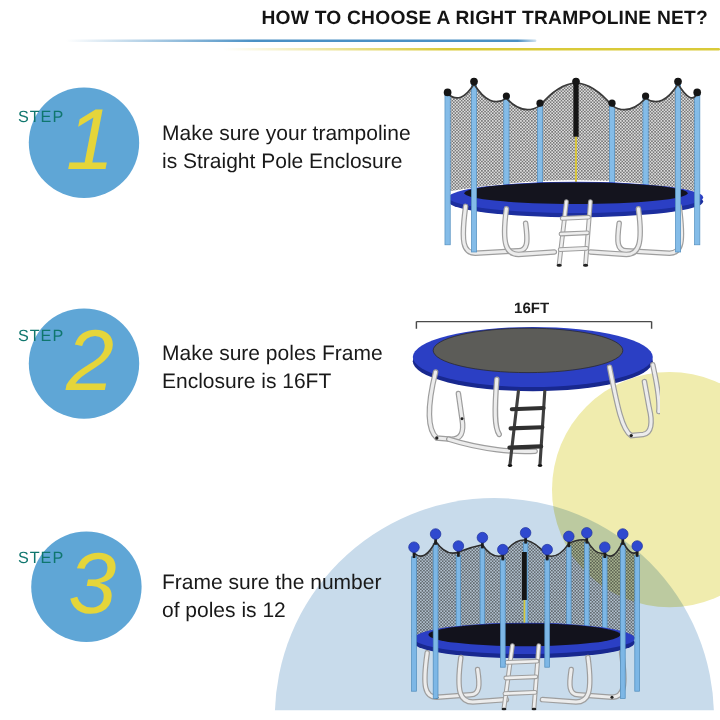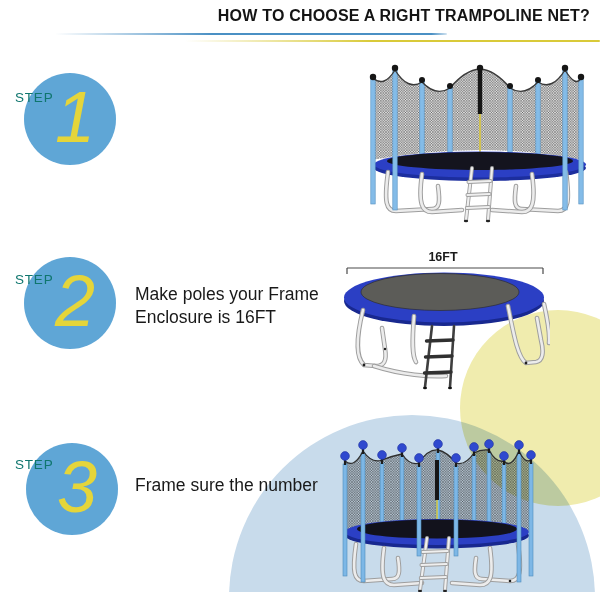--- a/index.html
+++ b/index.html
@@ -47,20 +47,24 @@
   <div class="bg-circle bg-blue"></div>
   <div class="bg-circle bg-yellow"></div>
 
   <div class="title">HOW TO CHOOSE A RIGHT TRAMPOLINE NET?</div>
   <div class="rule rule-blue"></div>
   <div class="rule rule-yellow"></div>
 
   <div class="step-label" style="top:90px;">STEP</div>
   <div class="step-circle" style="left:24px;top:73px;">
     <span class="step-number">1</span>
+  </div>
+  <div class="step-text" style="top:100px;">
+    <div>Make sure your trampoline</div>
+    <div>is Straight Pole Enclosure</div>
   </div>
 
   <svg class="illu" style="left:360px;top:54px;" width="234" height="176" viewBox="0 0 234 176">
     <defs>
       <pattern id="netA" width="2.6" height="2.6" patternUnits="userSpaceOnUse">
         <rect width="2.6" height="2.6" fill="rgba(70,70,70,0.18)"></rect>
         <path d="M0,0 L2.6,2.6 M2.6,0 L0,2.6" stroke="rgba(25,25,25,0.75)" stroke-width="0.45"></path>
       </pattern>
     </defs>
     <g>
@@ -117,21 +121,21 @@
       <circle cx="205" cy="14" r="3.2" fill="#161616"></circle>
         <circle cx="221" cy="23" r="3.2" fill="#161616"></circle>
     </g>
   </svg>
 
   <div class="step-label" style="top:272px;">STEP</div>
   <div class="step-circle" style="left:24px;top:257px;">
     <span class="step-number">2</span>
   </div>
   <div class="step-text" style="top:283px;">
-    <div>Make poles your Frame</div>
+    <div>Make sure poles Frame</div>
     <div>Enclosure is 16FT</div>
   </div>
 
   <svg class="illu" style="left:330px;top:244px;" width="220" height="152" viewBox="0 0 220 152">
     <g>
       <path d="M17,24 L17,30 M17,24 L213,24 M213,24 L213,30" fill="none" stroke="#4a4a4a" stroke-width="1.2"></path>
       <text x="113" y="17" text-anchor="middle" font-size="12.5" font-weight="600" fill="#1b1b1b">16FT</text>
     </g>
     <g>
       <ellipse cx="114" cy="57" rx="100" ry="25" fill="#18288f"></ellipse>
@@ -160,20 +164,21 @@
       <ellipse cx="120" cy="144" rx="2" ry="1.2" fill="#111"></ellipse>
     </g>
   </svg>
 
   <div class="step-label" style="top:457px;">STEP</div>
   <div class="step-circle" style="left:26px;top:443px;">
     <span class="step-number">3</span>
   </div>
   <div class="step-text" style="top:474px;">
     <div>Frame sure the number</div>
+    <div>of poles is 12</div>
   </div>
 
   <svg class="illu" style="left:326px;top:430px;" width="218" height="166" viewBox="0 0 218 166">
     <defs>
       <pattern id="netC" width="2.6" height="2.6" patternUnits="userSpaceOnUse">
         <rect width="2.6" height="2.6" fill="rgba(70,70,70,0.18)"></rect>
         <path d="M0,0 L2.6,2.6 M2.6,0 L0,2.6" stroke="rgba(25,25,25,0.75)" stroke-width="0.45"></path>
       </pattern>
     </defs>
     <g>

